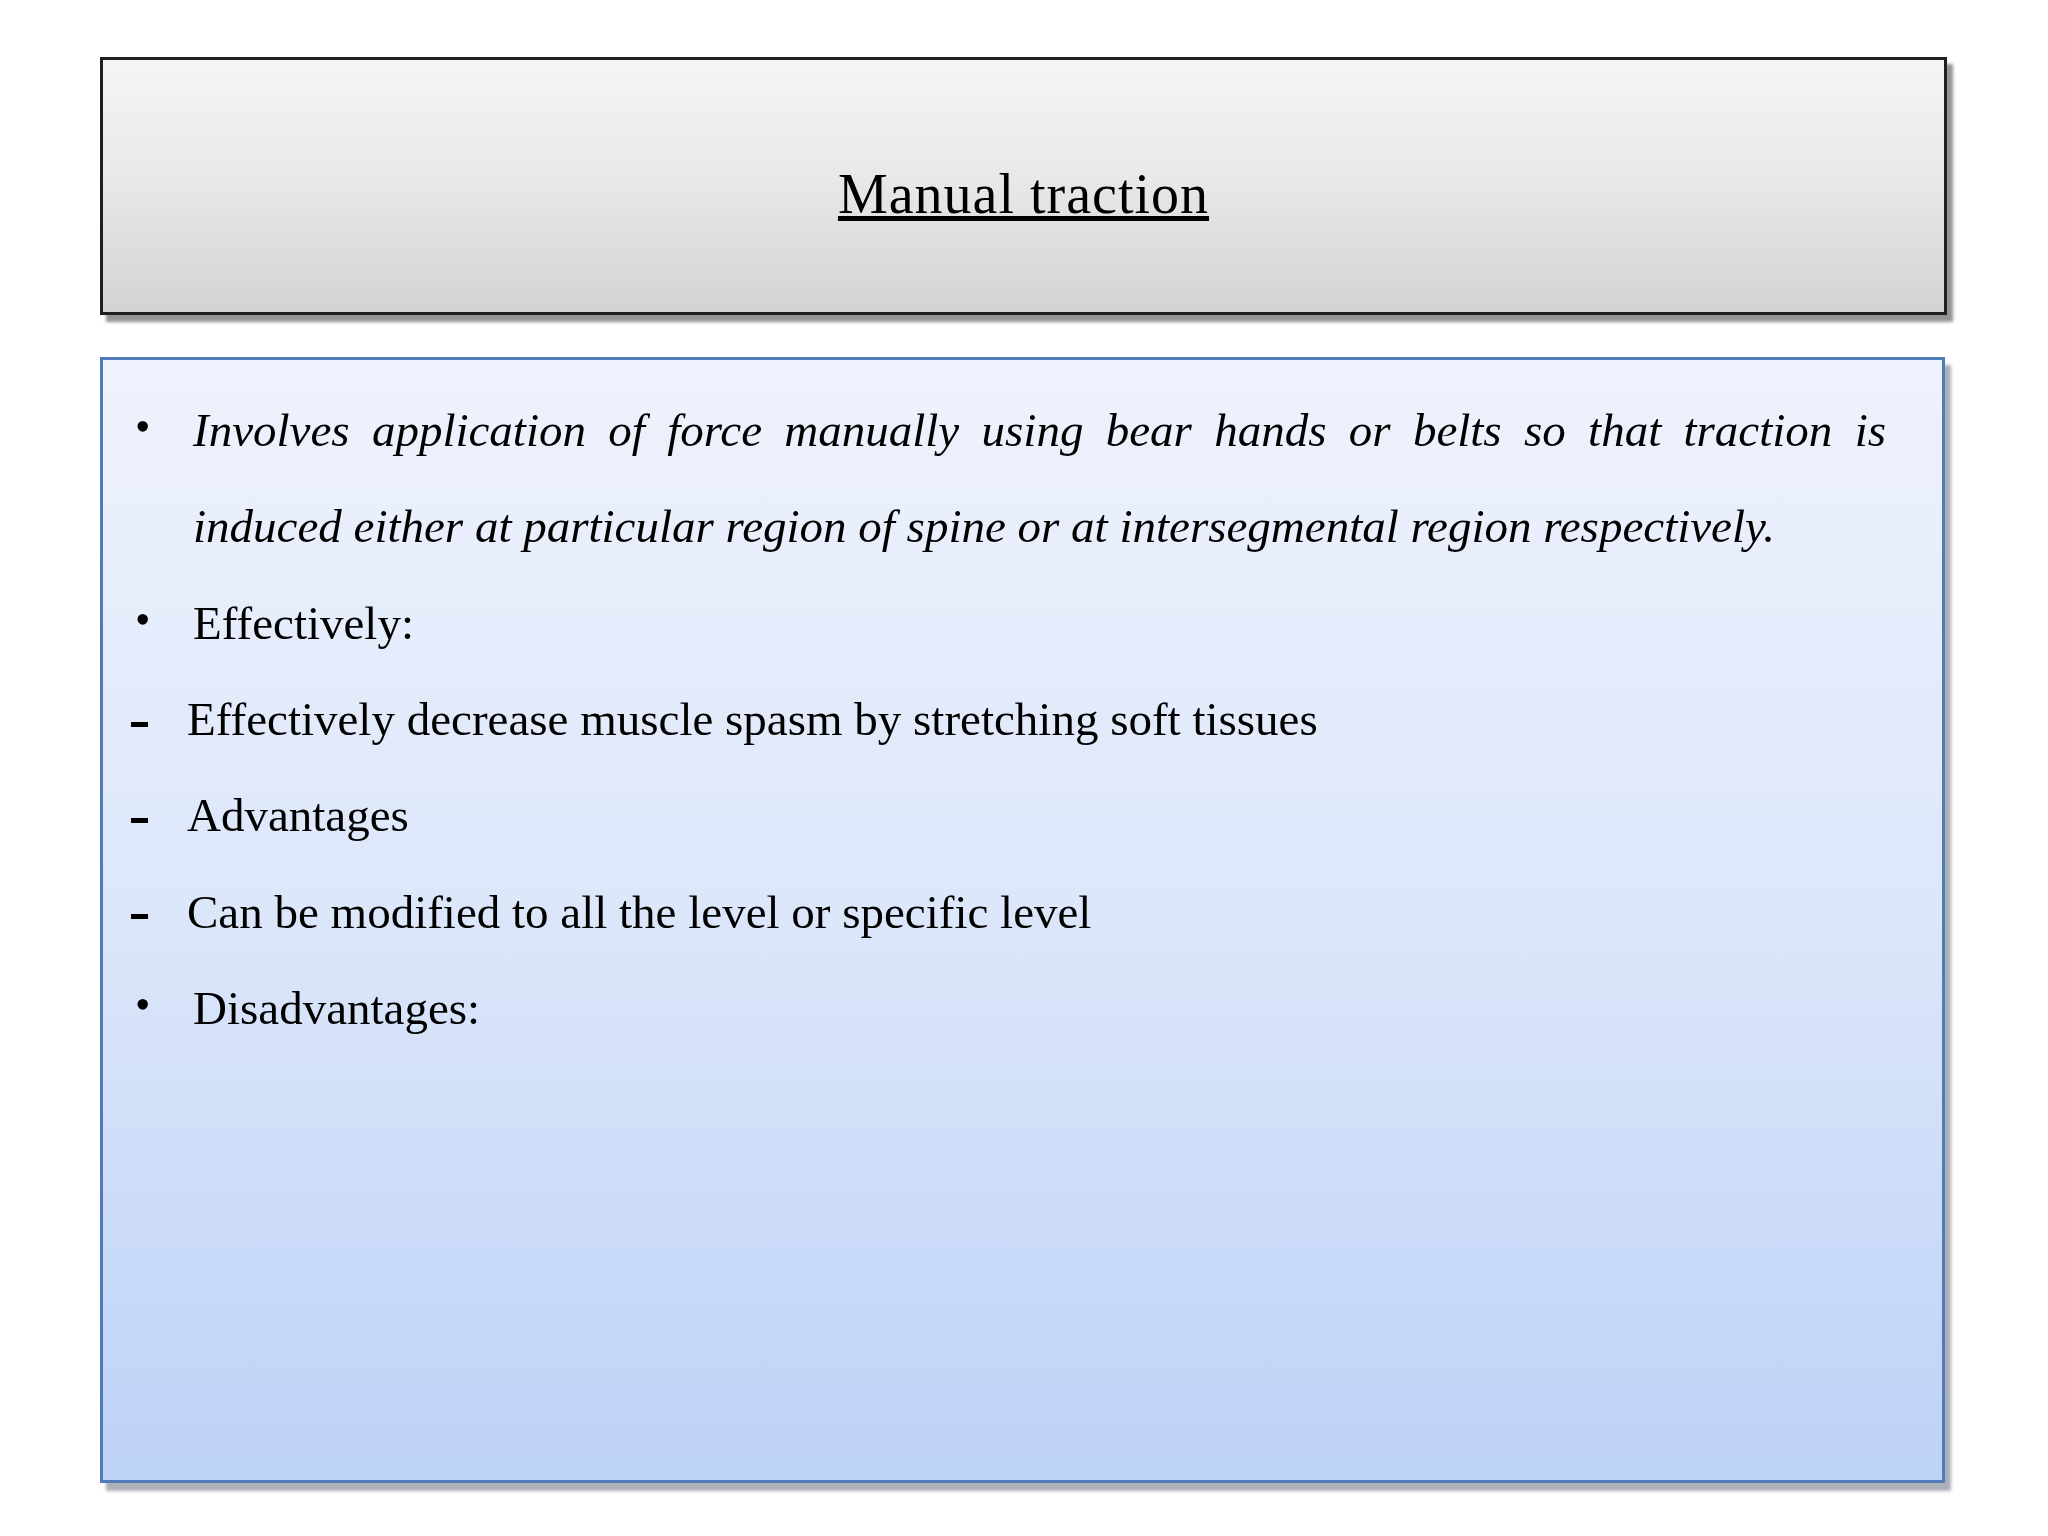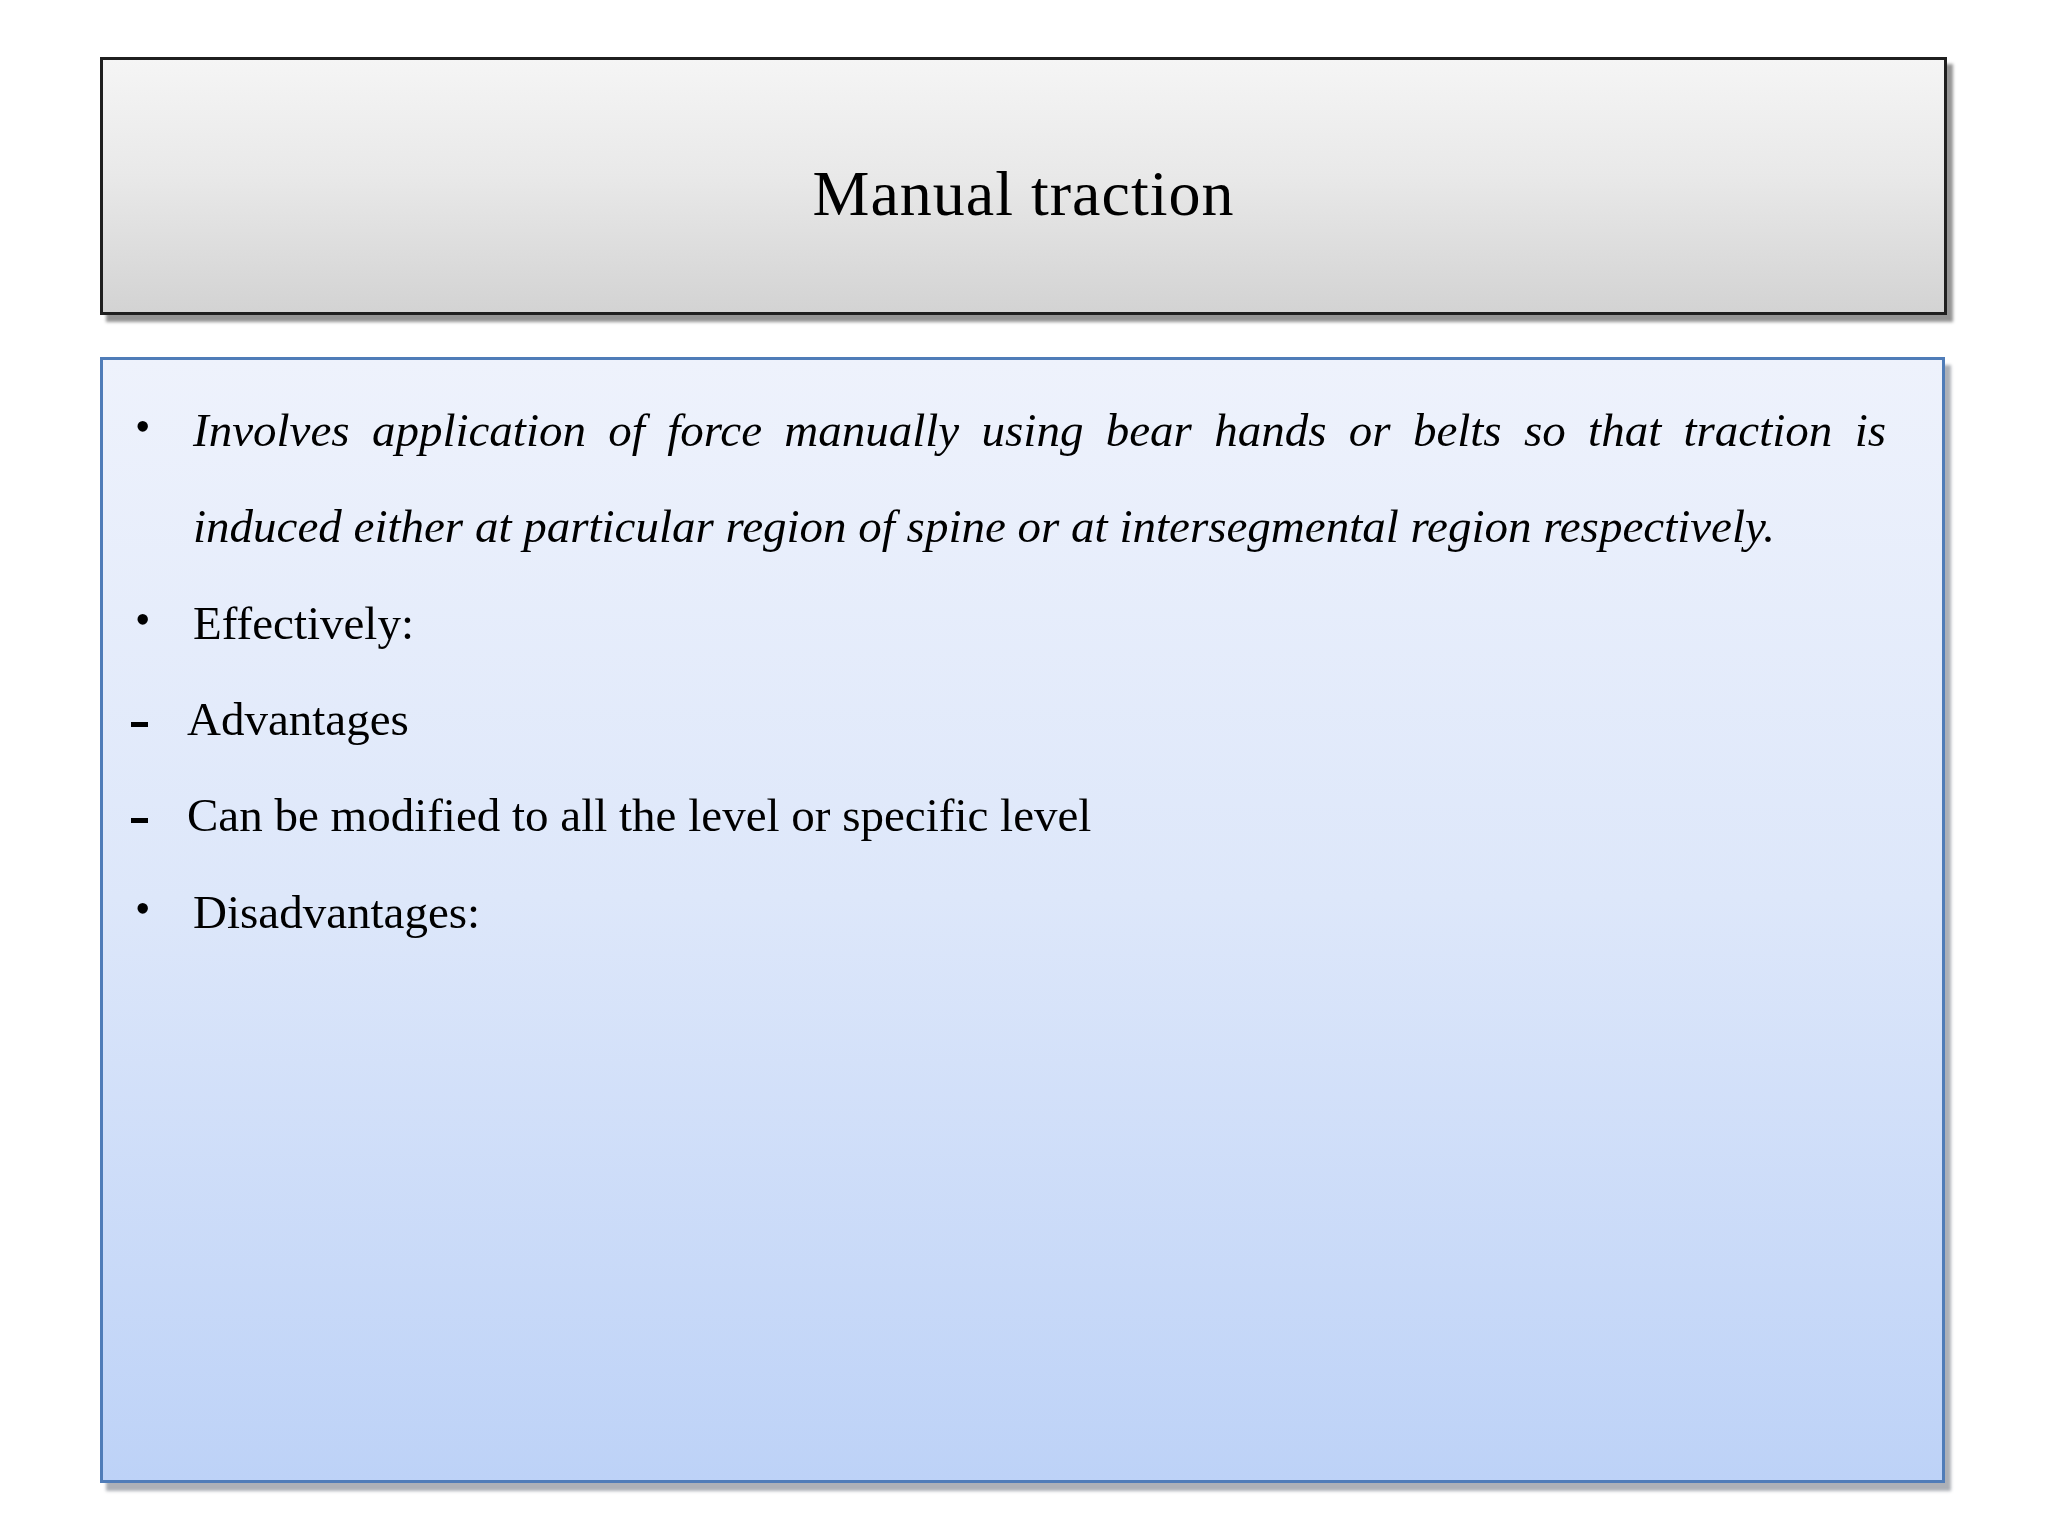--- a/index.html
+++ b/index.html
@@ -19,23 +19,24 @@
     border: 3px solid #1f1f1f;
     background: linear-gradient(180deg, #f5f5f5 0%, #e9e9e9 45%, #d3d3d3 100%);
     box-shadow: 6px 7px 3px rgba(0,0,0,0.42);
     display: flex;
     align-items: center;
     justify-content: center;
   }
   .title-box h1 {
     margin: 0;
     padding-top: 16px;
-    font-size: 64px;
+    font-size: 56px;
     font-weight: normal;
     letter-spacing: 1px;
+    text-decoration: underline;
   }
 
   .content-box {
     position: absolute;
     left: 100px; top: 357px;
     width: 1839px; height: 1120px;
     border: 3px solid #4f7cb8;
     background: linear-gradient(180deg, #eef2fc 0%, #dde7fa 48%, #bdd2f7 100%);
     box-shadow: 6px 8px 3px rgba(70,80,95,0.45);
     box-sizing: content-box;
@@ -86,20 +87,24 @@
       <div class="item justify">
         <span class="marker bullet">•</span>
         <span class="item-text">Involves application of force manually using bear hands or belts so that traction is induced either at particular region of spine or at intersegmental region respectively.</span>
       </div>
       <div class="item">
         <span class="marker bullet">•</span>
         <span class="item-text">Effectively:</span>
       </div>
       <div class="item">
         <span class="marker dash"><span class="dash-bar"></span></span>
+        <span class="item-text">Effectively decrease muscle spasm by stretching soft tissues</span>
+      </div>
+      <div class="item">
+        <span class="marker dash"><span class="dash-bar"></span></span>
         <span class="item-text">Advantages</span>
       </div>
       <div class="item">
         <span class="marker dash"><span class="dash-bar"></span></span>
         <span class="item-text">Can be modified to all the level or specific level</span>
       </div>
       <div class="item">
         <span class="marker bullet">•</span>
         <span class="item-text">Disadvantages:</span>
       </div>

